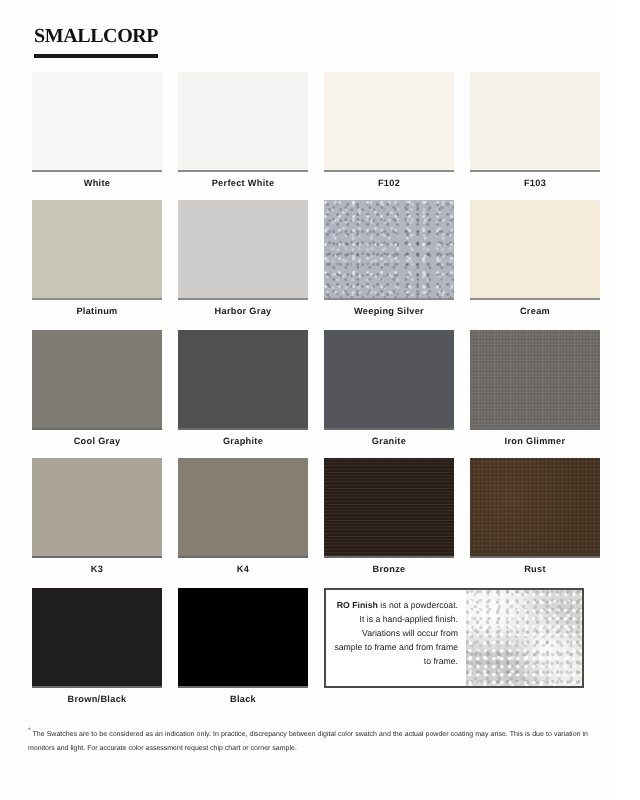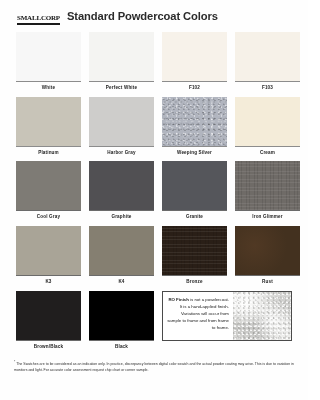--- a/index.html
+++ b/index.html
@@ -29,21 +29,21 @@
   .header {
     display: flex;
     align-items: flex-end;
     padding: 11px 0 3px 17px;
     gap: 7px;
   }
 
   .logo {
     font-family: "Liberation Serif", serif;
     font-weight: bold;
-    font-size: 10px;
+    font-size: 14px;
     letter-spacing: -0.2px;
     line-height: 1;
     border-bottom: 2.4px solid #1a1a1a;
     padding-bottom: 1.5px;
     color: #111111;
     white-space: nowrap;
     font-variant: small-caps;
     text-transform: lowercase;
   }
 
@@ -200,21 +200,20 @@
 
   .footnote sup { font-size: 3.2px; }
 </style>
 </head>
 <body>
 
 <div class="page">
 
   <div class="header">
     <div class="logo">SmallCorp</div>
-    <div class="logo-sub">Standard Powdercoat Colors</div>
   </div>
 
   <div class="grid">
 
     <div class="row">
       <div class="cell">
         <div class="swatch swatch-light" style="background-color: rgb(247, 247, 247);"></div>
         <div class="swatch-label">White</div>
       </div>
       <div class="cell">

